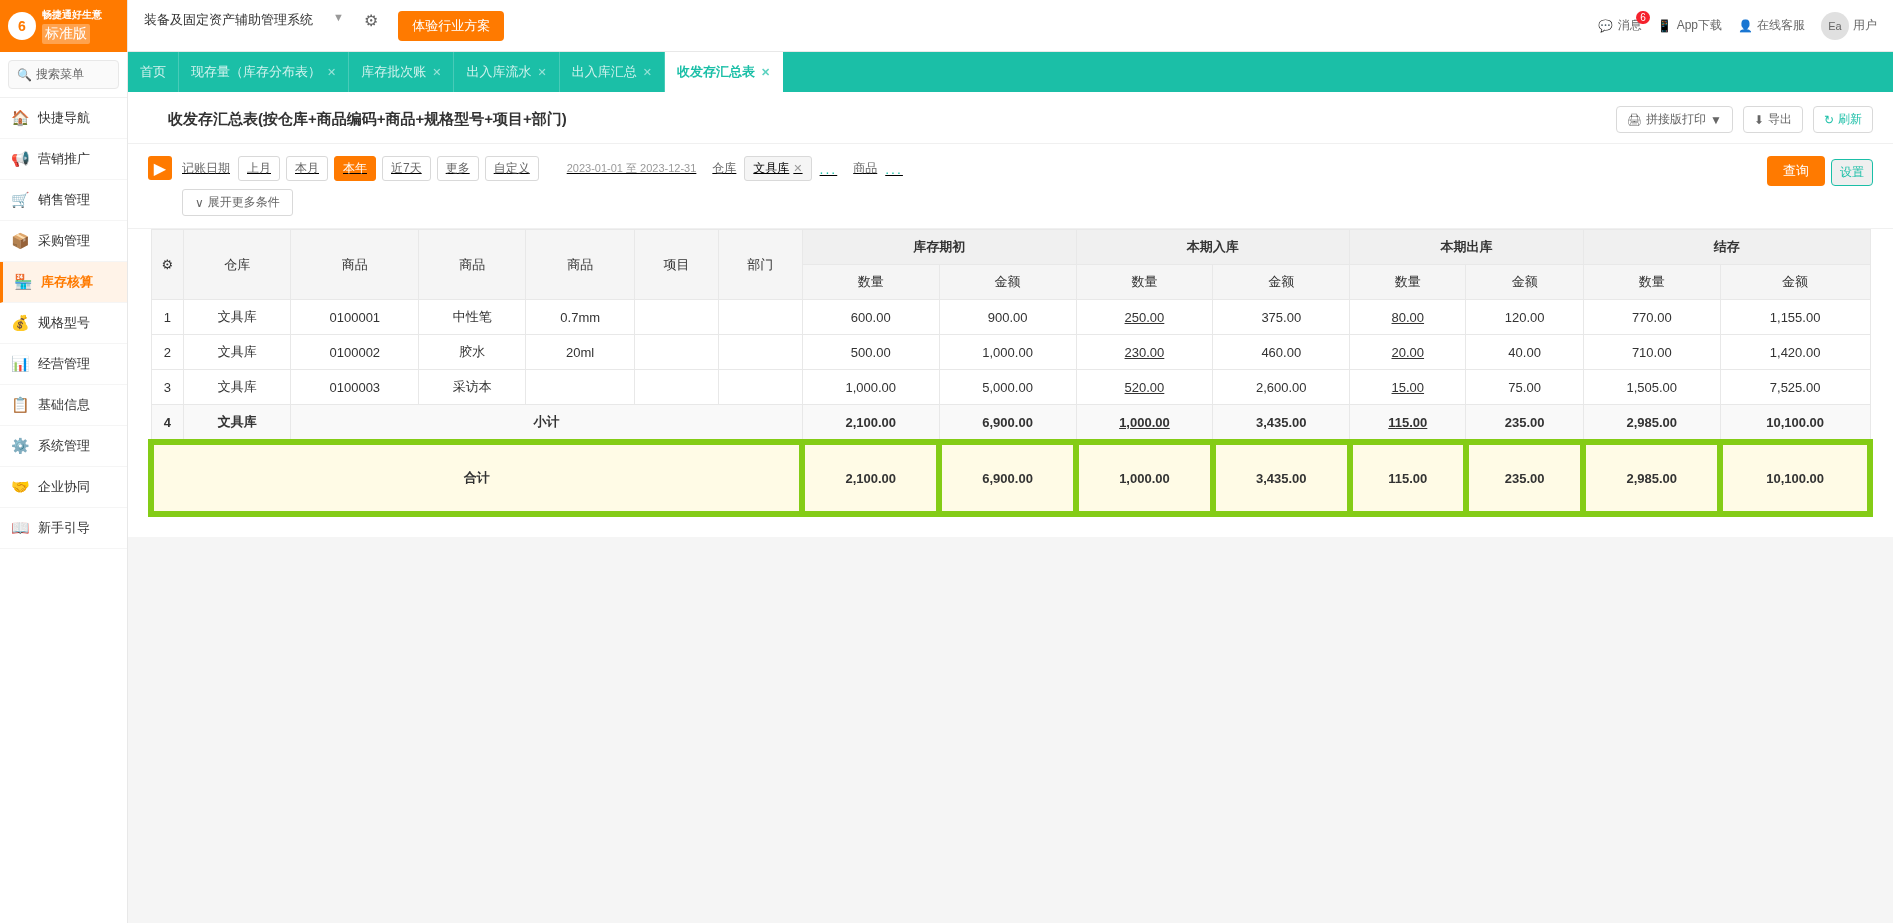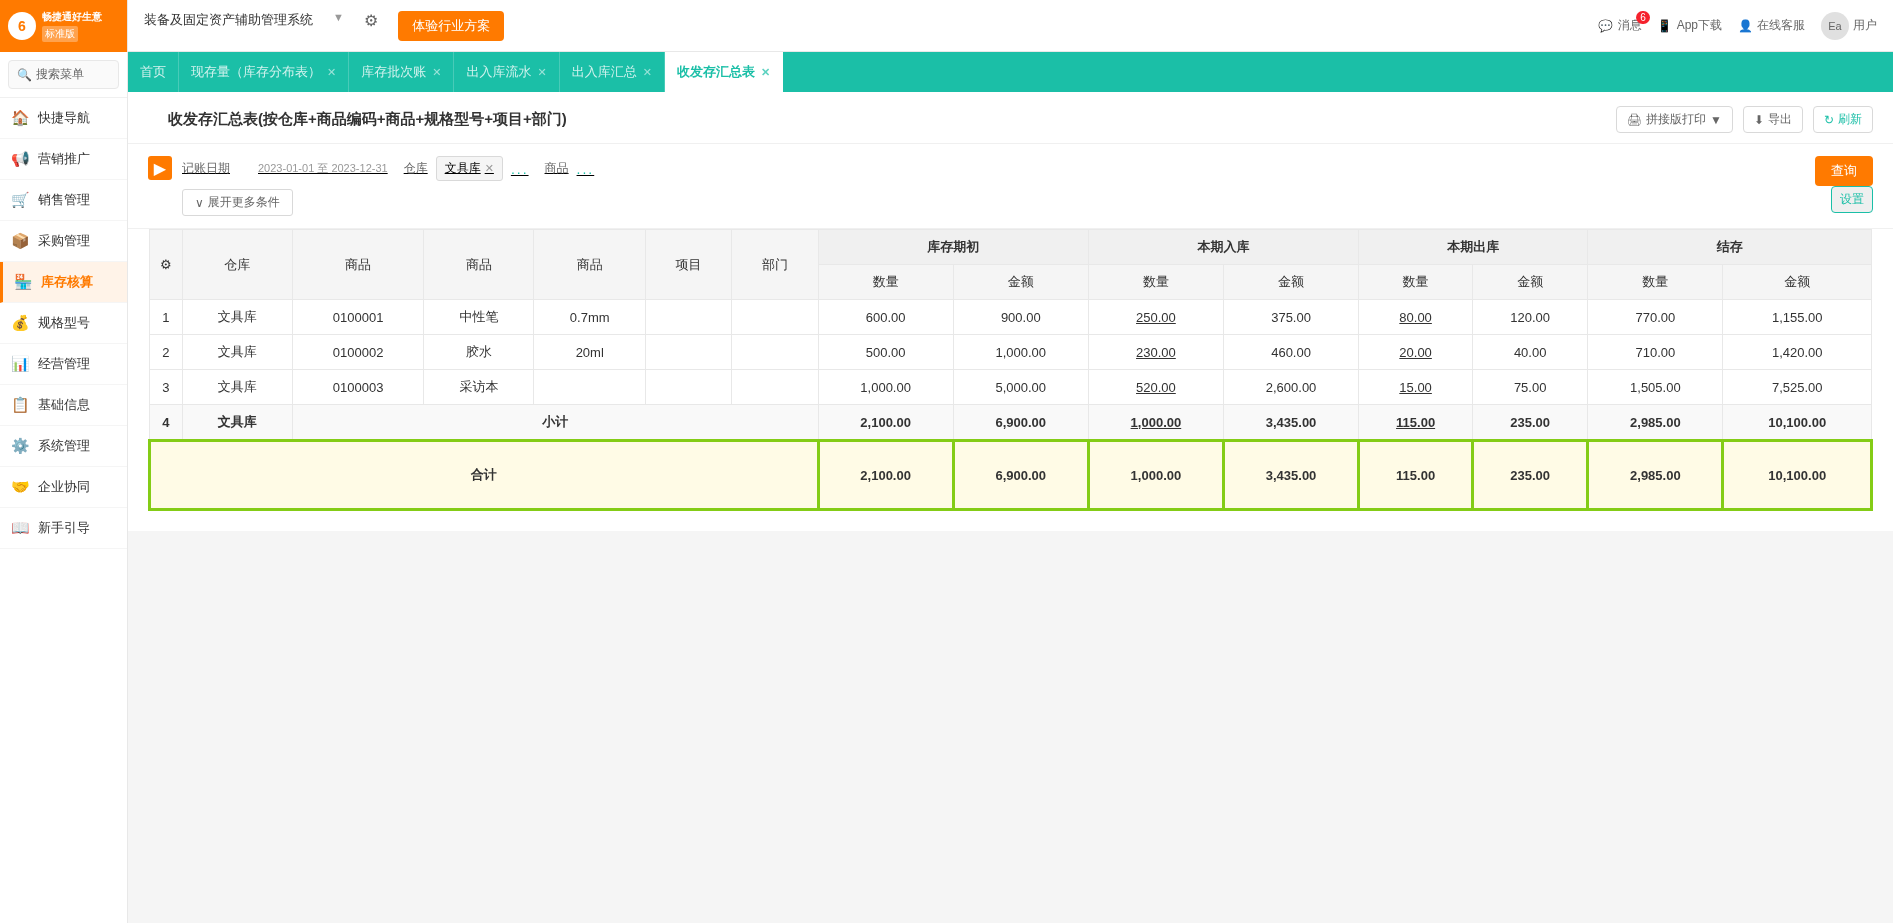--- a/index.html
+++ b/index.html
@@ -2,21 +2,21 @@
 <html><head>
   <meta charset="utf-8">
   <style>
     * { margin: 0; padding: 0; box-sizing: border-box; }
     body { font-family: "Microsoft YaHei", "PingFang SC", sans-serif; font-size: 13px; background: #f5f5f5; display: flex; height: 923px; overflow: hidden; }
 
     
     .sidebar { width: 128px; background: #fff; border-right: 1px solid #e8e8e8; display: flex; flex-direction: column; height: 100%; flex-shrink: 0; }
     .sidebar-logo { background: #ff7a00; color: #fff; padding: 10px 8px; display: flex; align-items: center; gap: 6px; height: 52px; }
     .sidebar-logo-icon { width: 28px; height: 28px; background: #fff; border-radius: 50%; display: flex; align-items: center; justify-content: center; color: #ff7a00; font-weight: bold; font-size: 14px; flex-shrink: 0; }
-    .sidebar-logo-badge { font-size: 10px; background: rgba(255,255,255,0.3); border-radius: 2px; padding: 1px 3px; margin-top: 2px; display: inline-block; }
+    .sidebar-logo-badge { font-size: 14px; background: rgba(255,255,255,0.3); border-radius: 2px; padding: 1px 3px; margin-top: 2px; display: inline-block; }
     .sidebar-search { padding: 8px; border-bottom: 1px solid #f0f0f0; }
     .sidebar-search-btn { width: 100%; border: 1px solid #e8e8e8; background: #fafafa; border-radius: 4px; padding: 5px 8px; cursor: pointer; color: #666; font-size: 12px; display: flex; align-items: center; gap: 4px; }
     .sidebar-nav { flex: 1; overflow-y: auto; }
     .sidebar-item { display: flex; align-items: center; gap: 8px; padding: 11px 12px; cursor: pointer; color: #333; font-size: 13px; border-bottom: 1px solid #f5f5f5; }
     .sidebar-item.active { background: #fff3e8; color: #ff7a00; font-weight: bold; border-left: 3px solid #ff7a00; }
     .sidebar-item-icon { width: 18px; height: 18px; display: flex; align-items: center; justify-content: center; font-size: 15px; flex-shrink: 0; }
 
     
     .main { flex: 1; display: flex; flex-direction: column; height: 100%; overflow: hidden; }
 
@@ -69,21 +69,21 @@
     .table-wrapper { padding: 0 20px 20px; background: #fff; }
     .data-table { width: 100%; border-collapse: collapse; font-size: 13px; }
     .data-table th { background: #f5f5f5; padding: 8px 10px; text-align: center; border: 1px solid #e8e8e8; color: #333; font-weight: normal; white-space: nowrap; }
     .data-table th.header-group { background: #f0f0f0; font-weight: bold; }
     .data-table td { padding: 8px 10px; text-align: center; border: 1px solid #e8e8e8; color: #333; }
     .data-table .subtotal-row td { font-weight: bold; background: #f9f9f9; }
     .link-cell { color: #1890ff; text-decoration: underline; cursor: pointer; }
     .num-right { text-align: right; }
     .gear-col { width: 32px; }
     .footer-row { background: #fffbe6; }
-    .footer-row td { font-weight: bold; border: 3px solid #84cc16; padding: 24px 10px; }
+    .footer-row td { font-weight: bold; border: 6px solid #84cc16; padding: 24px 10px; }
 
     .toggle-icon { color: #ff7a00; font-size: 16px; cursor: pointer; width: 24px; height: 24px; background: #ff7a00; color: #fff; border-radius: 3px; display: flex; align-items: center; justify-content: center; flex-shrink: 0; }
     .filter-row-main { display: flex; align-items: center; gap: 16px; }
     .dots { color: #1bbfa7; cursor: pointer; font-size: 14px; letter-spacing: 2px; }
   </style>
 </head>
 <body>
 
 <div class="sidebar">
   <div class="sidebar-logo">
@@ -226,20 +226,28 @@
       </div>
 
       <div class="filter-area">
         <div style="display:flex;align-items:flex-start;gap:10px;">
           <div class="toggle-icon">▶</div>
           <div style="flex:1;">
             <div class="filter-row-main" style="display:flex;align-items:center;gap:16px;flex-wrap:wrap;text-decoration:underline;">
 
               <div class="filter-item">
                 <span class="filter-label">记账日期</span>
+                <div class="date-filters">
+                  <button class="date-btn">上月</button>
+                  <button class="date-btn">本月</button>
+                  <button class="date-btn active">本年</button>
+                  <button class="date-btn">近7天</button>
+                  <button class="date-btn">更多</button>
+                  <button class="date-btn">自定义</button>
+                </div>
                 <span class="date-range">2023-01-01 至 2023-12-31</span>
               </div>
 
               <div class="filter-item">
                 <span class="filter-label">仓库</span>
                 <div class="warehouse-tag">
                   <span>文具库</span>
                   <span class="tag-close">✕</span>
                 </div>
                 <span class="dots">...</span>
@@ -252,21 +260,21 @@
             </div>
 
             <div style="margin-top:8px;">
               <button class="expand-btn">
                 <span>∨</span>
                 <span>展开更多条件</span>
               </button>
             </div>
           </div>
 
-          <div style="display:flex;flex-direction:column;align-items:flex-end;">
+          <div style="display:flex;flex-direction:row;gap:6px;align-items:flex-end;">
             <button class="query-btn">查询</button>
             <button class="settings-btn">设置</button>
           </div>
         </div>
       </div>
 
       <div class="table-wrapper">
         <table class="data-table">
           <thead>
             <tr>

